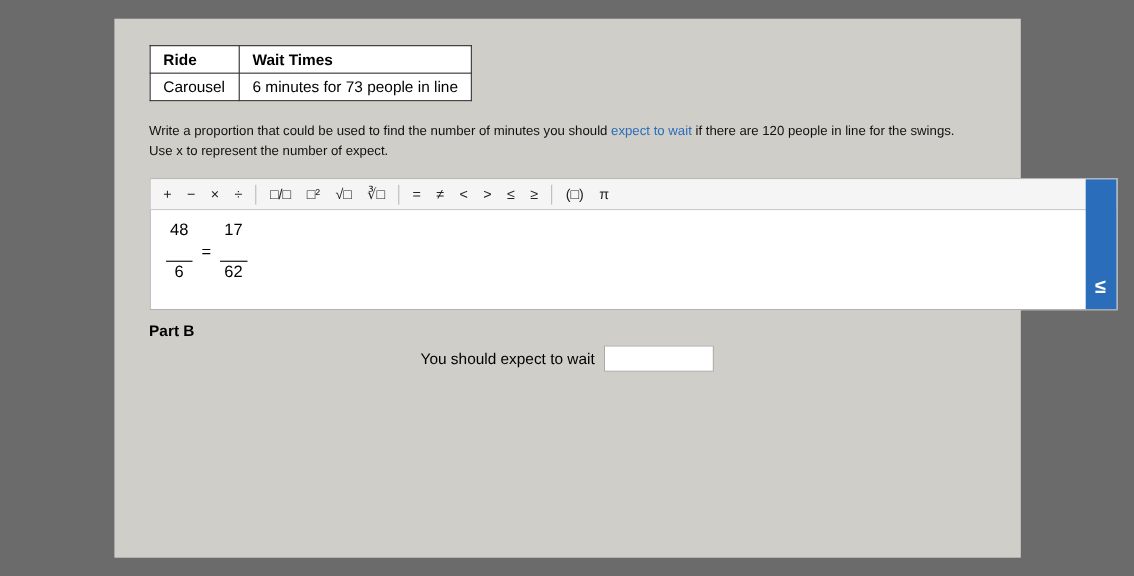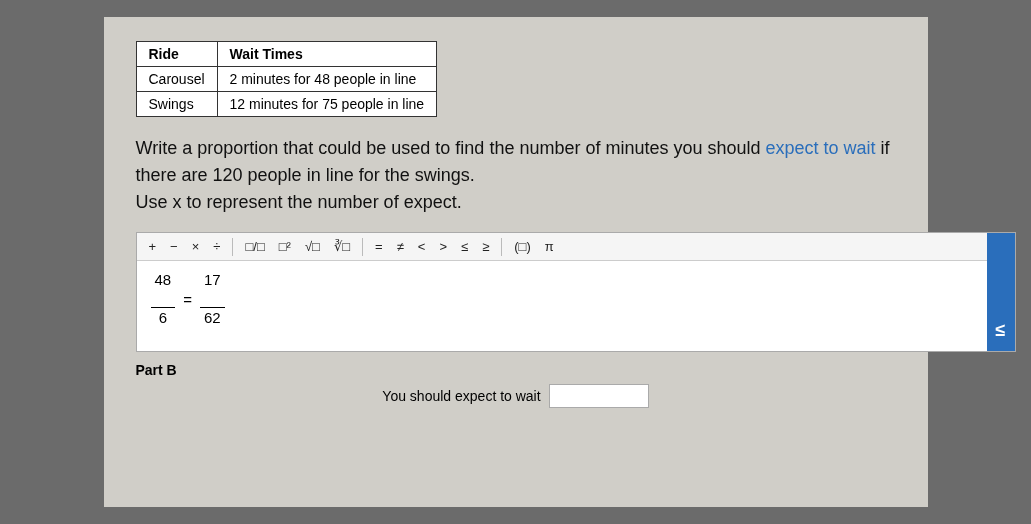--- a/index.html
+++ b/index.html
@@ -34,21 +34,21 @@
       padding: 4px 12px;
       text-align: left;
       background: #fff;
     }
     .data-table th {
       font-weight: bold;
     }
 
     
     .problem-text {
-      font-size: 18px;
+      font-size: 12px;
       line-height: 1.5;
       margin-bottom: 16px;
       color: #111;
     }
     .highlight {
       color: #2a6ebb;
     }
 
     
     .math-container {
@@ -178,25 +178,21 @@
   <table class="data-table">
     <thead>
       <tr>
         <th>Ride</th>
         <th>Wait Times</th>
       </tr>
     </thead>
     <tbody>
       <tr>
         <td>Carousel</td>
-        <td>2 minutes for 48 people in line</td>
-      </tr>
-      <tr>
-        <td>Swings</td>
-        <td>12 minutes for 75 people in line</td>
+        <td>6 minutes for 73 people in line</td>
       </tr>
     </tbody>
   </table>
 
   <div class="problem-text">
     <span>Write a proportion that could be used to find the number of minutes you should </span><span class="highlight">expect to wait</span><span> if there are 120 people in line for the swings.</span><br>
     <span>Use x to represent the number of expect.</span>
   </div>
 
   <div class="math-container">

